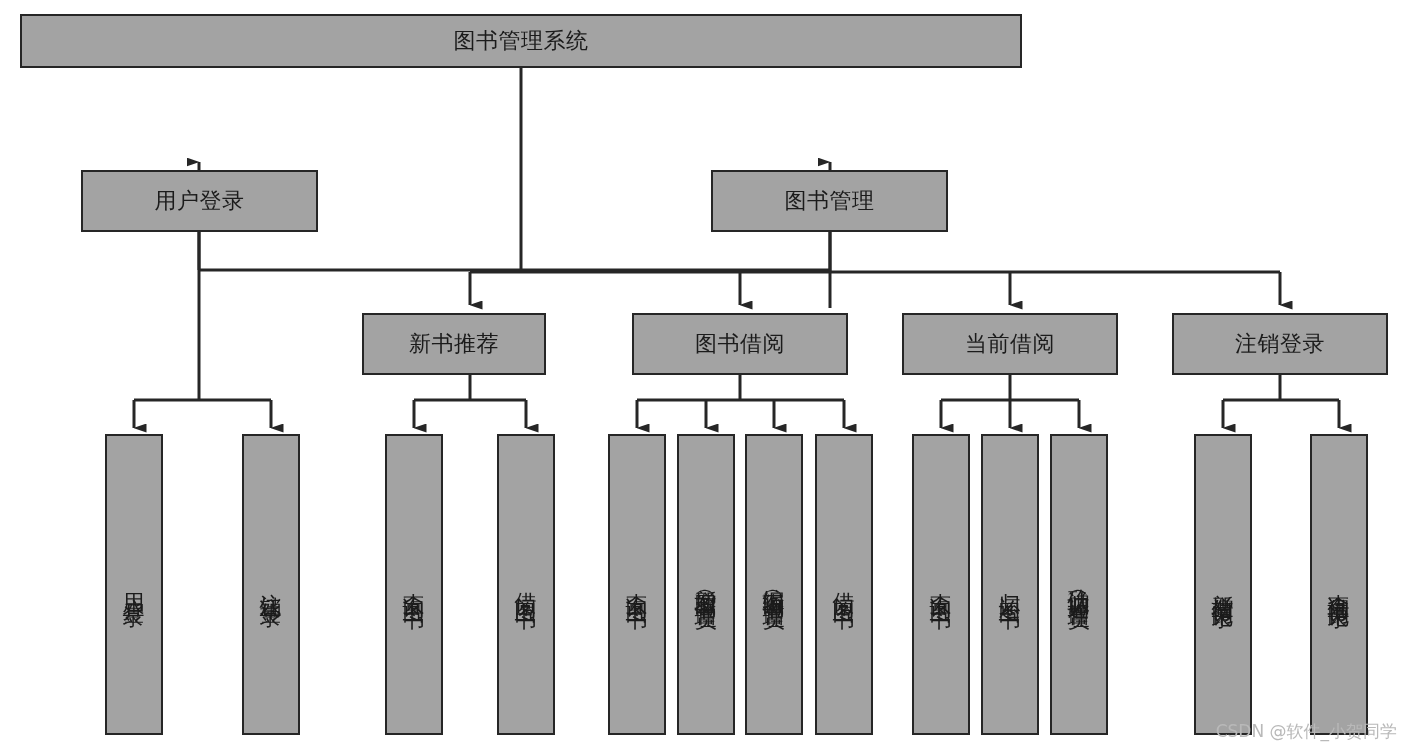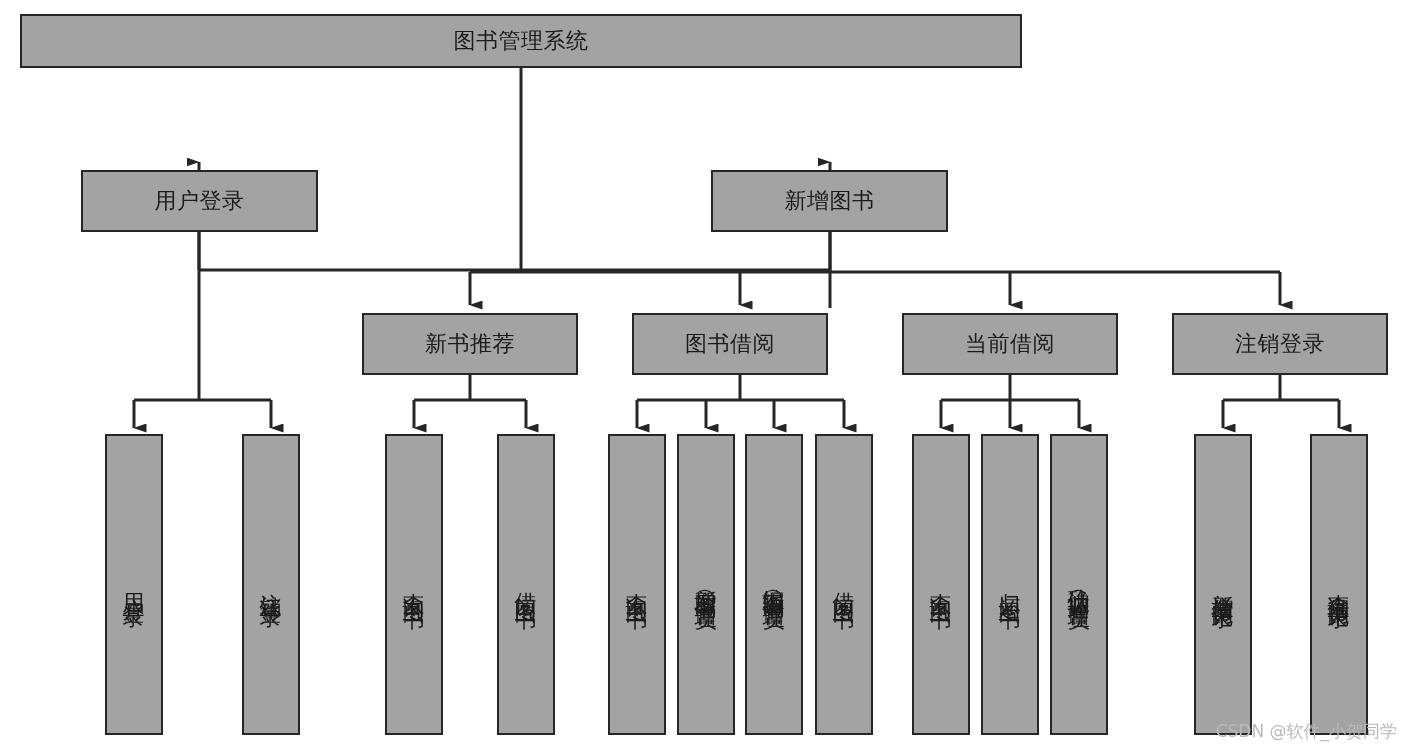--- a/index.html
+++ b/index.html
@@ -139,28 +139,28 @@
 
   <div class="node root h" style="left:20px; top:14px; width:1002px; height:54px;">
     <span class="lbl">图书管理系统</span>
   </div>
 
   <div class="node h" style="left:81px; top:170px; width:237px; height:62px;">
     <span class="lbl">用户登录</span>
   </div>
 
   <div class="node h" style="left:711px; top:170px; width:237px; height:62px;">
-    <span class="lbl">新增图书</span>
-  </div>
-
-  <div class="node h" style="left:362px; top:313px; width:216px; height:62px;">
+    <span class="lbl">图书管理</span>
+  </div>
+
+  <div class="node h" style="left:362px; top:313px; width:184px; height:62px;">
     <span class="lbl">新书推荐</span>
   </div>
 
-  <div class="node h" style="left:632px; top:313px; width:196px; height:62px;">
+  <div class="node h" style="left:632px; top:313px; width:216px; height:62px;">
     <span class="lbl">图书借阅</span>
   </div>
 
   <div class="node h" style="left:902px; top:313px; width:216px; height:62px;">
     <span class="lbl">当前借阅</span>
   </div>
 
   <div class="node h" style="left:1172px; top:313px; width:216px; height:62px;">
     <span class="lbl">注销登录</span>
   </div>

